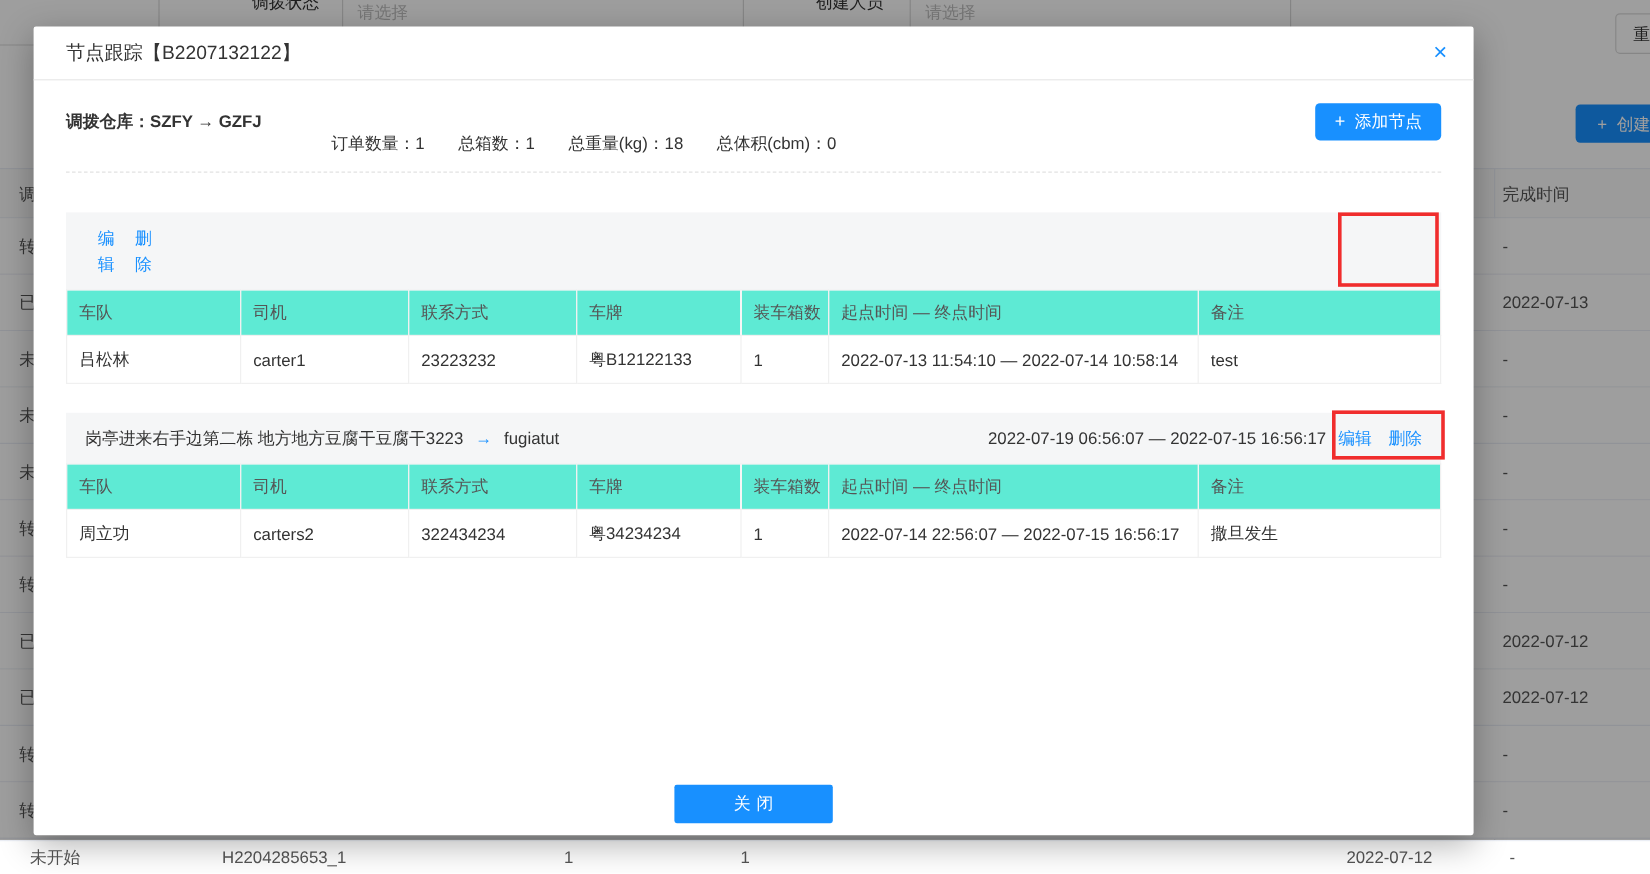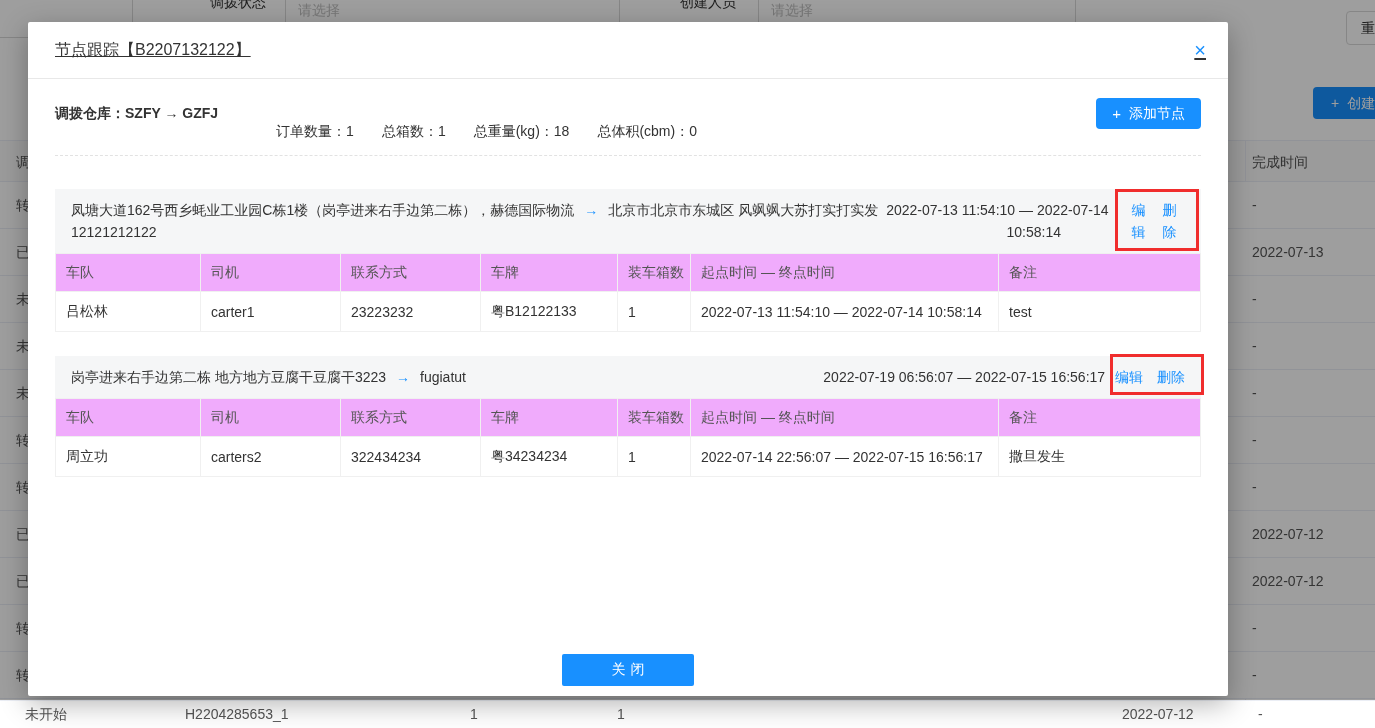--- a/index.html
+++ b/index.html
@@ -30,22 +30,22 @@
   .bg-row { position:absolute; left:0; width:1375px; height:47px; border-bottom:1px solid #ebeef5; background:#fff; }
   .bg-vline { position:absolute; left:1245px; top:140px; height:560px; width:1px; background:#ebeef5; }
   .bg-bottom { position:absolute; left:0; top:700px; width:1375px; height:28px; background:#fff; border-top:1px solid #ebeef5; }
   .bg-bottom span { position:absolute; line-height:26px; color:#555; white-space:nowrap; }
 
   .overlay { position:absolute; left:0; top:0; width:1375px; height:700px; background:rgba(0,0,0,.38); z-index:5; }
 
   
   .modal { position:absolute; left:28px; top:22px; width:1200px; height:674px; background:#fff;
            border-radius:2px; box-shadow:0 8px 28px rgba(0,0,0,.3); z-index:10; }
-  .m-head { height:57px; display:flex; align-items:center; justify-content:space-between;
-            padding:0 22px 0 27px; border-bottom:1px solid #e8e8e8;text-decoration:underline; }
+  .m-head { height:45px; display:flex; align-items:center; justify-content:space-between;
+            padding:0 22px 0 27px; border-bottom:1px solid #e8e8e8; }
   .m-title { font-size:16px; color:#333; font-weight:500; }
   .m-close { color:#1890ff; font-size:20px; line-height:1; cursor:pointer; background:none; border:none; }
   .m-body { padding:0 27px; position:relative; }
   .m-summary { margin-top:19px; height:31px; display:flex; align-items:center; position:relative; color:#333; }
   .sum-strong { font-weight:700; }
   .sum-item { margin-left:28px;margin-top:37px; }
   .sum-item.first-gap { margin-left:58px; }
   .add-btn { position:absolute; right:0; top:0; height:31px; padding:0 16px; background:#1890ff; color:#fff;
              border:none; border-radius:4px; font-size:14px; display:flex; align-items:center; cursor:pointer; }
   .add-btn .plus { margin-right:8px; font-size:15px; }
@@ -63,21 +63,21 @@
   .nh-actions { display:flex; gap:16px; align-items:flex-start; padding:0 8px 0 10px; }
   .vlink { display:inline-block; width:15px; line-height:22px; word-break:break-all;
            color:#1890ff; text-decoration:none; cursor:pointer; text-align:center; }
   .hlink { color:#1890ff; text-decoration:none; cursor:pointer; margin-left:10px; white-space:nowrap; }
   .nh2-time { margin-left:12px; white-space:nowrap; }
   .red-box { position:absolute; border:3px solid #f02d2d; pointer-events:none; }
   .rb1 { top:0; right:2px; width:84px; height:62px; }
   .rb2 { top:-2px; right:-3px; width:94px; height:41px; }
 
   .node-table { width:100%; border-collapse:collapse; table-layout:fixed; color:#333; }
-  .node-table th { background:#f0abfc; font-weight:400; color:#555; text-align:left; height:38px; }
+  .node-table th { background:#5eead4; font-weight:400; color:#555; text-align:left; height:38px; }
   .node-table th, .node-table td { border:1px solid #f0f0f0; padding:0 10px; white-space:nowrap; overflow:hidden; }
   .node-table td { height:40px; }
 
   .m-footer-btn { position:absolute; left:50%; bottom:10px; transform:translateX(-50%); width:132px; height:32px;
                   background:#1890ff; color:#fff; border:none; border-radius:2px; font-size:14px;
                   letter-spacing:5px; text-indent:5px; cursor:pointer; }
 </style>
 </head>
 <body>
 
@@ -175,29 +175,20 @@
         <button class="add-btn">
             <span class="plus">+</span>
             <span>添加节点</span>
           </button>
       </div>
 
       <div class="m-dash"></div>
 
       <div class="node">
         <div class="node-header">
-          <div class="nh-desc">
-            <div class="nh-line1">
-              <span>凤塘大道162号西乡蚝业工业园C栋1楼（岗亭进来右手边第二栋），赫德国际物流</span><span class="arrow">→</span><span>北京市北京市东城区 风飒飒大苏打实打实发</span><span class="nh-time">2022-07-13 11:54:10 — 2022-07-14</span>
-            </div>
-            <div class="nh-line2">
-              <span>12121212122</span>
-              <span class="nh-time2">10:58:14</span>
-            </div>
-          </div>
           <div class="nh-actions">
             <a class="vlink">编辑</a>
             <a class="vlink">删除</a>
           </div>
           <div class="red-box rb1"></div>
         </div>
         <table class="node-table">
           <colgroup>
               <col style="width:145px">
               <col style="width:140px">

